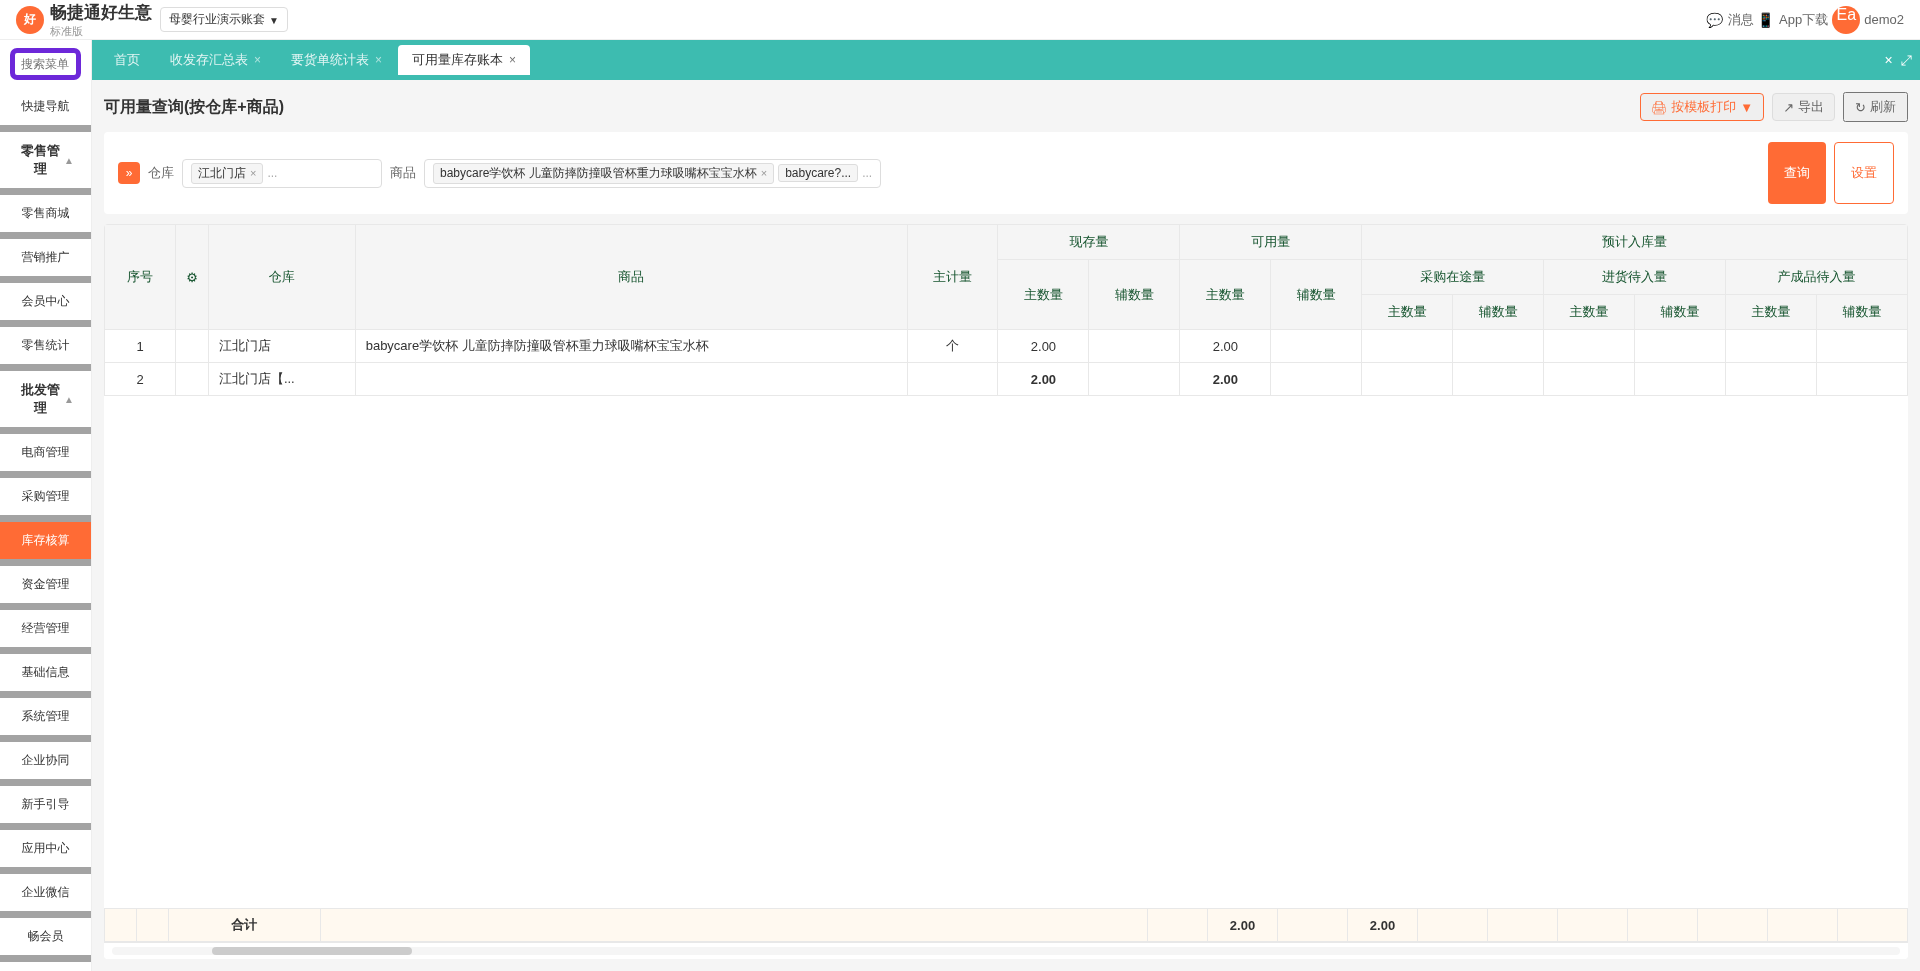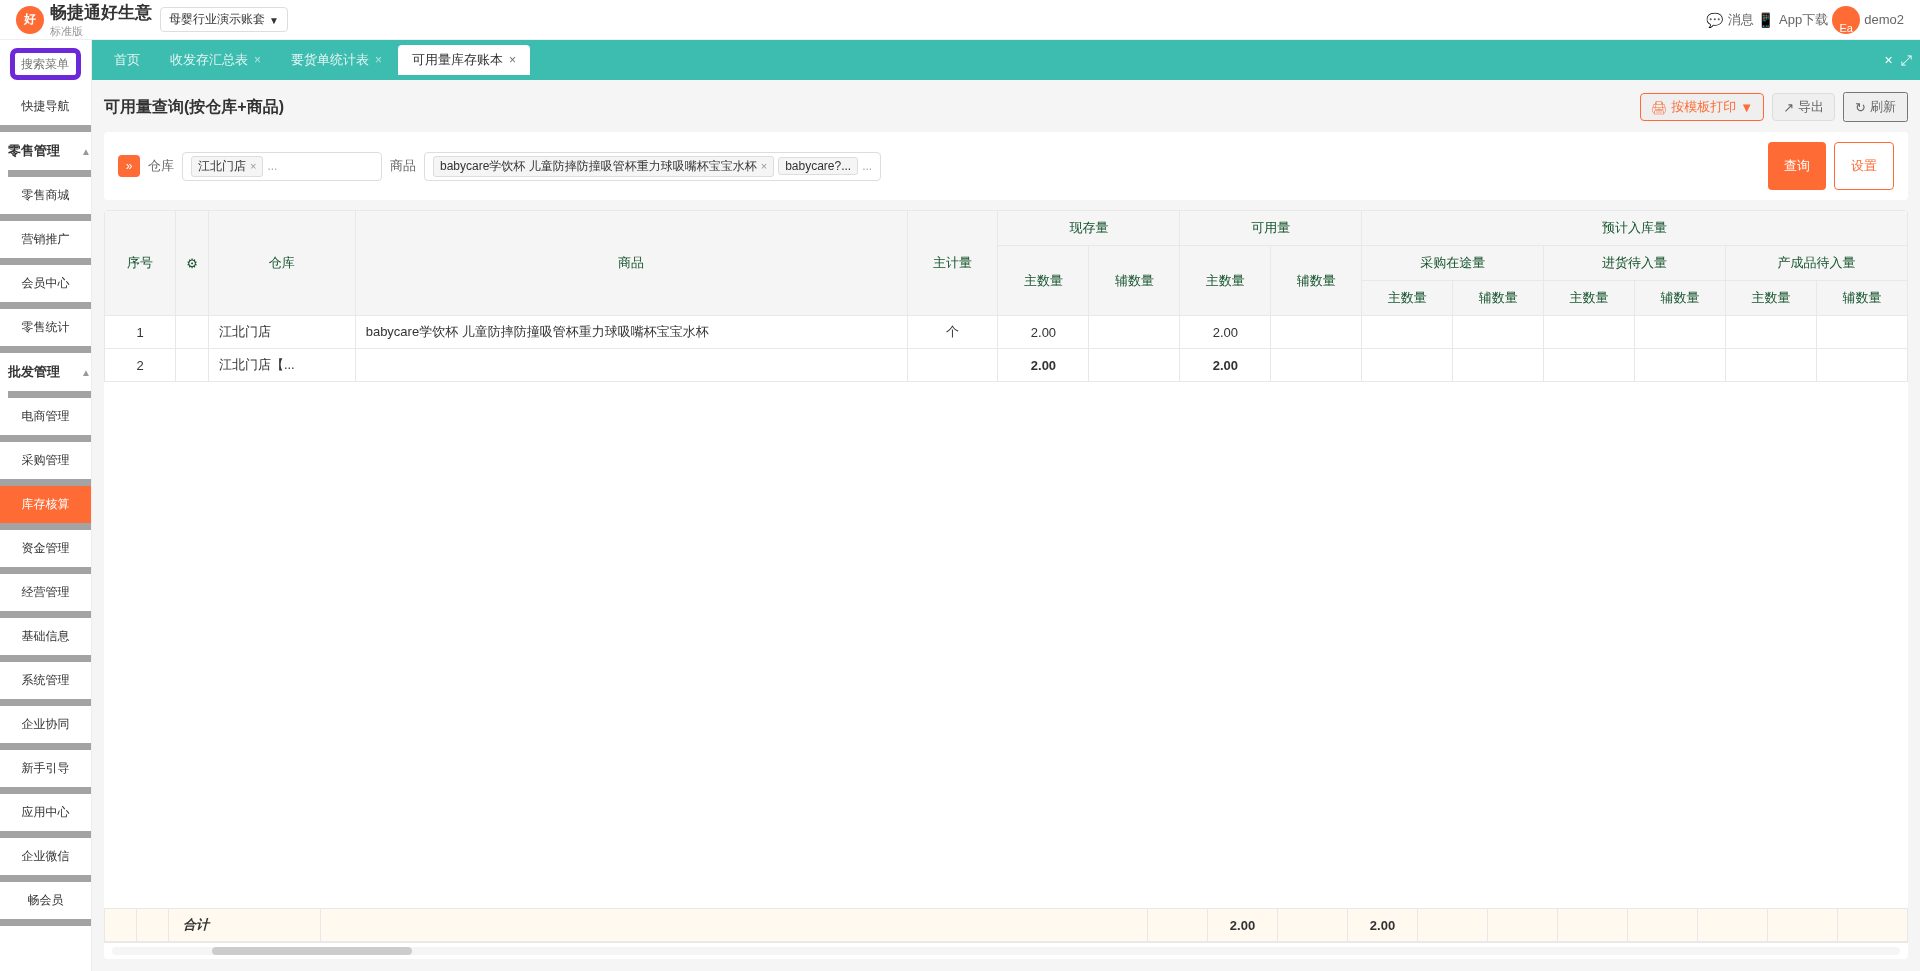--- a/index.html
+++ b/index.html
@@ -8,30 +8,30 @@
     
     .top-bar { background: #fff; height: 40px; display: flex; align-items: center; justify-content: space-between; padding: 0 16px; border-bottom: 1px solid #eee; flex-shrink: 0; }
     .top-bar-left { display: flex; align-items: center; gap: 8px; }
     .brand-logo { display: flex; align-items: center; gap: 6px; }
     .brand-icon { width: 28px; height: 28px; background: #ff6b35; border-radius: 50%; display: flex; align-items: center; justify-content: center; color: #fff; font-size: 12px; font-weight: bold; }
     .brand-name { font-size: 17px; color: #333; font-weight: bold; }
     .brand-sub { font-size: 11px; color: #999; }
     .store-selector { display: flex; align-items: center; gap: 4px; border: 1px solid #ddd; border-radius: 4px; padding: 3px 8px; font-size: 12px; color: #333; cursor: pointer; background: #fff; }
     .top-bar-right { display: flex; align-items: center; gap: 4px; font-size: 13px; color: #666; }
     .top-bar-right-item { display: flex; align-items: center; gap: 4px; cursor: pointer; }
-    .avatar { width: 28px; height: 28px; border-radius: 50%; background: #ff6b35; display: flex; align-items: flex-end; justify-content: center; color: #fff; font-size: 11px; }
+    .avatar { width: 28px; height: 28px; border-radius: 50%; background: #ff6b35; display: flex; align-items: flex-start; justify-content: center; color: #fff; font-size: 16px; }
 
     
     .main-layout { display: flex; flex: 1; overflow: hidden; }
 
     
     .sidebar { width: 92px; background: #fff; border-right: 1px solid #eee; display: flex; flex-direction: column; flex-shrink: 0; overflow-y: auto; }
     .sidebar-item { padding: 10px 8px; text-align: center; font-size: 12px; color: #333; cursor: pointer; border-bottom: 7px solid #a3a3a3; }
     .sidebar-item.active { background: #ff6b35; color: #fff; }
-    .sidebar-item.section-header { display: flex; align-items: center; justify-content: space-between; padding: 10px 0; font-size: 13px; font-weight: bold; color: #333; cursor: pointer; margin-left: 8px; }
+    .sidebar-item.section-header { display: flex; align-items: center; justify-content: space-between; padding: 10px 17px; font-size: 13px; font-weight: bold; color: #333; cursor: pointer; }
     .sidebar-item.section-header .arrow { font-size: 10px; color: #999; }
     .sidebar-search { padding: 8px 10px; }
     .sidebar-search input { width: 100%; border: 5px solid #6d28d9; border-radius: 7px; padding: 4px 6px; font-size: 12px; outline: none; }
 
     
     .content-area { flex: 1; display: flex; flex-direction: column; overflow: hidden; }
 
     
     .tab-bar { background: #3dbcb0; display: flex; align-items: center; height: 40px; padding: 0 8px; flex-shrink: 0; }
     .tab { display: flex; align-items: center; gap: 6px; padding: 6px 14px; font-size: 13px; color: rgba(255,255,255,0.85); cursor: pointer; border-radius: 4px 4px 0 0; margin-right: 2px; }
@@ -53,21 +53,21 @@
 
     
     .filter-area { background: #fff; border-radius: 4px; padding: 10px 14px; margin-bottom: 10px; display: flex; align-items: center; gap: 8px; flex-shrink: 0; }
     .expand-btn { background: #ff6b35; color: #fff; border: none; border-radius: 4px; width: 22px; height: 22px; display: flex; align-items: center; justify-content: center; cursor: pointer; font-size: 12px; flex-shrink: 0; }
     .filter-label { font-size: 13px; color: #666; white-space: nowrap; }
     .filter-value-box { display: flex; align-items: center; flex-wrap: wrap; gap: 4px; border: 1px solid #ddd; border-radius: 4px; padding: 3px 8px; min-width: 200px; background: #fff; }
     .filter-tag { background: #f5f5f5; border: 1px solid #ddd; border-radius: 3px; padding: 1px 6px; font-size: 12px; color: #333; display: flex; align-items: center; gap: 4px; }
     .filter-tag .remove { cursor: pointer; color: #999; font-size: 11px; }
     .filter-ellipsis { color: #aaa; font-size: 12px; }
     .filter-actions { margin-left: auto; display: flex; gap: 8px; }
-    .btn-query { background: #ff6b35; color: #fff; border: none; border-radius: 4px; padding: 15px 16px; font-size: 13px; cursor: pointer; }
+    .btn-query { background: #ff6b35; color: #fff; border: none; border-radius: 4px; padding: 22px 16px; font-size: 13px; cursor: pointer; }
     .btn-settings { background: #fff; color: #ff6b35; border: 1px solid #ff6b35; border-radius: 4px; padding: 5px 16px; font-size: 13px; cursor: pointer; }
 
     
     .table-container { flex: 1; background: #fff; border-radius: 4px; overflow: auto; display: flex; flex-direction: column; }
     table { width: 100%; border-collapse: collapse; font-size: 13px; }
     thead tr th { background: #f5f5f5; border: 1px solid #e8e8e8; padding: 8px 10px; text-align: center; font-weight: normal; color: #14532d; white-space: nowrap; }
     tbody tr td { border: 1px solid #e8e8e8; padding: 7px 10px; text-align: center; color: #333; }
     .col-settings { width: 32px; }
     .total-row { background: #fff9f0; }
     .total-row td { font-weight: bold; color: #333; border: 1px solid #e8e8e8; padding: 7px 10px; }
@@ -329,21 +329,21 @@
             </tr>
           </tbody>
         </table>
         <div style="flex:1;"></div>
 
         <table style="border-collapse:collapse; width:100%;">
           <tfoot>
             <tr class="total-row">
               <td style="width:32px; border:1px solid #e8e8e8; padding:7px 10px;"></td>
               <td style="width:32px; border:1px solid #e8e8e8;"></td>
-              <td style="border:1px solid #e8e8e8; padding:7px 14px; font-weight:bold;font-style:italic;">合计</td>
+              <td style="text-align:center; border:1px solid #e8e8e8; padding:7px 14px; font-weight:bold;">合计</td>
               <td style="border:1px solid #e8e8e8; padding:7px 10px; min-width:300px;"></td>
               <td style="border:1px solid #e8e8e8; padding:7px 10px; width:60px;"></td>
               <td style="text-align:center; border:1px solid #e8e8e8; padding:7px 10px; width:70px; font-weight:bold;">2.00</td>
               <td style="border:1px solid #e8e8e8; width:70px;"></td>
               <td style="text-align:center; border:1px solid #e8e8e8; padding:7px 10px; width:70px; font-weight:bold;">2.00</td>
               <td style="border:1px solid #e8e8e8; width:70px;"></td>
               <td style="border:1px solid #e8e8e8; width:70px;"></td>
               <td style="border:1px solid #e8e8e8; width:70px;"></td>
               <td style="border:1px solid #e8e8e8; width:70px;"></td>
               <td style="border:1px solid #e8e8e8; width:70px;"></td>

